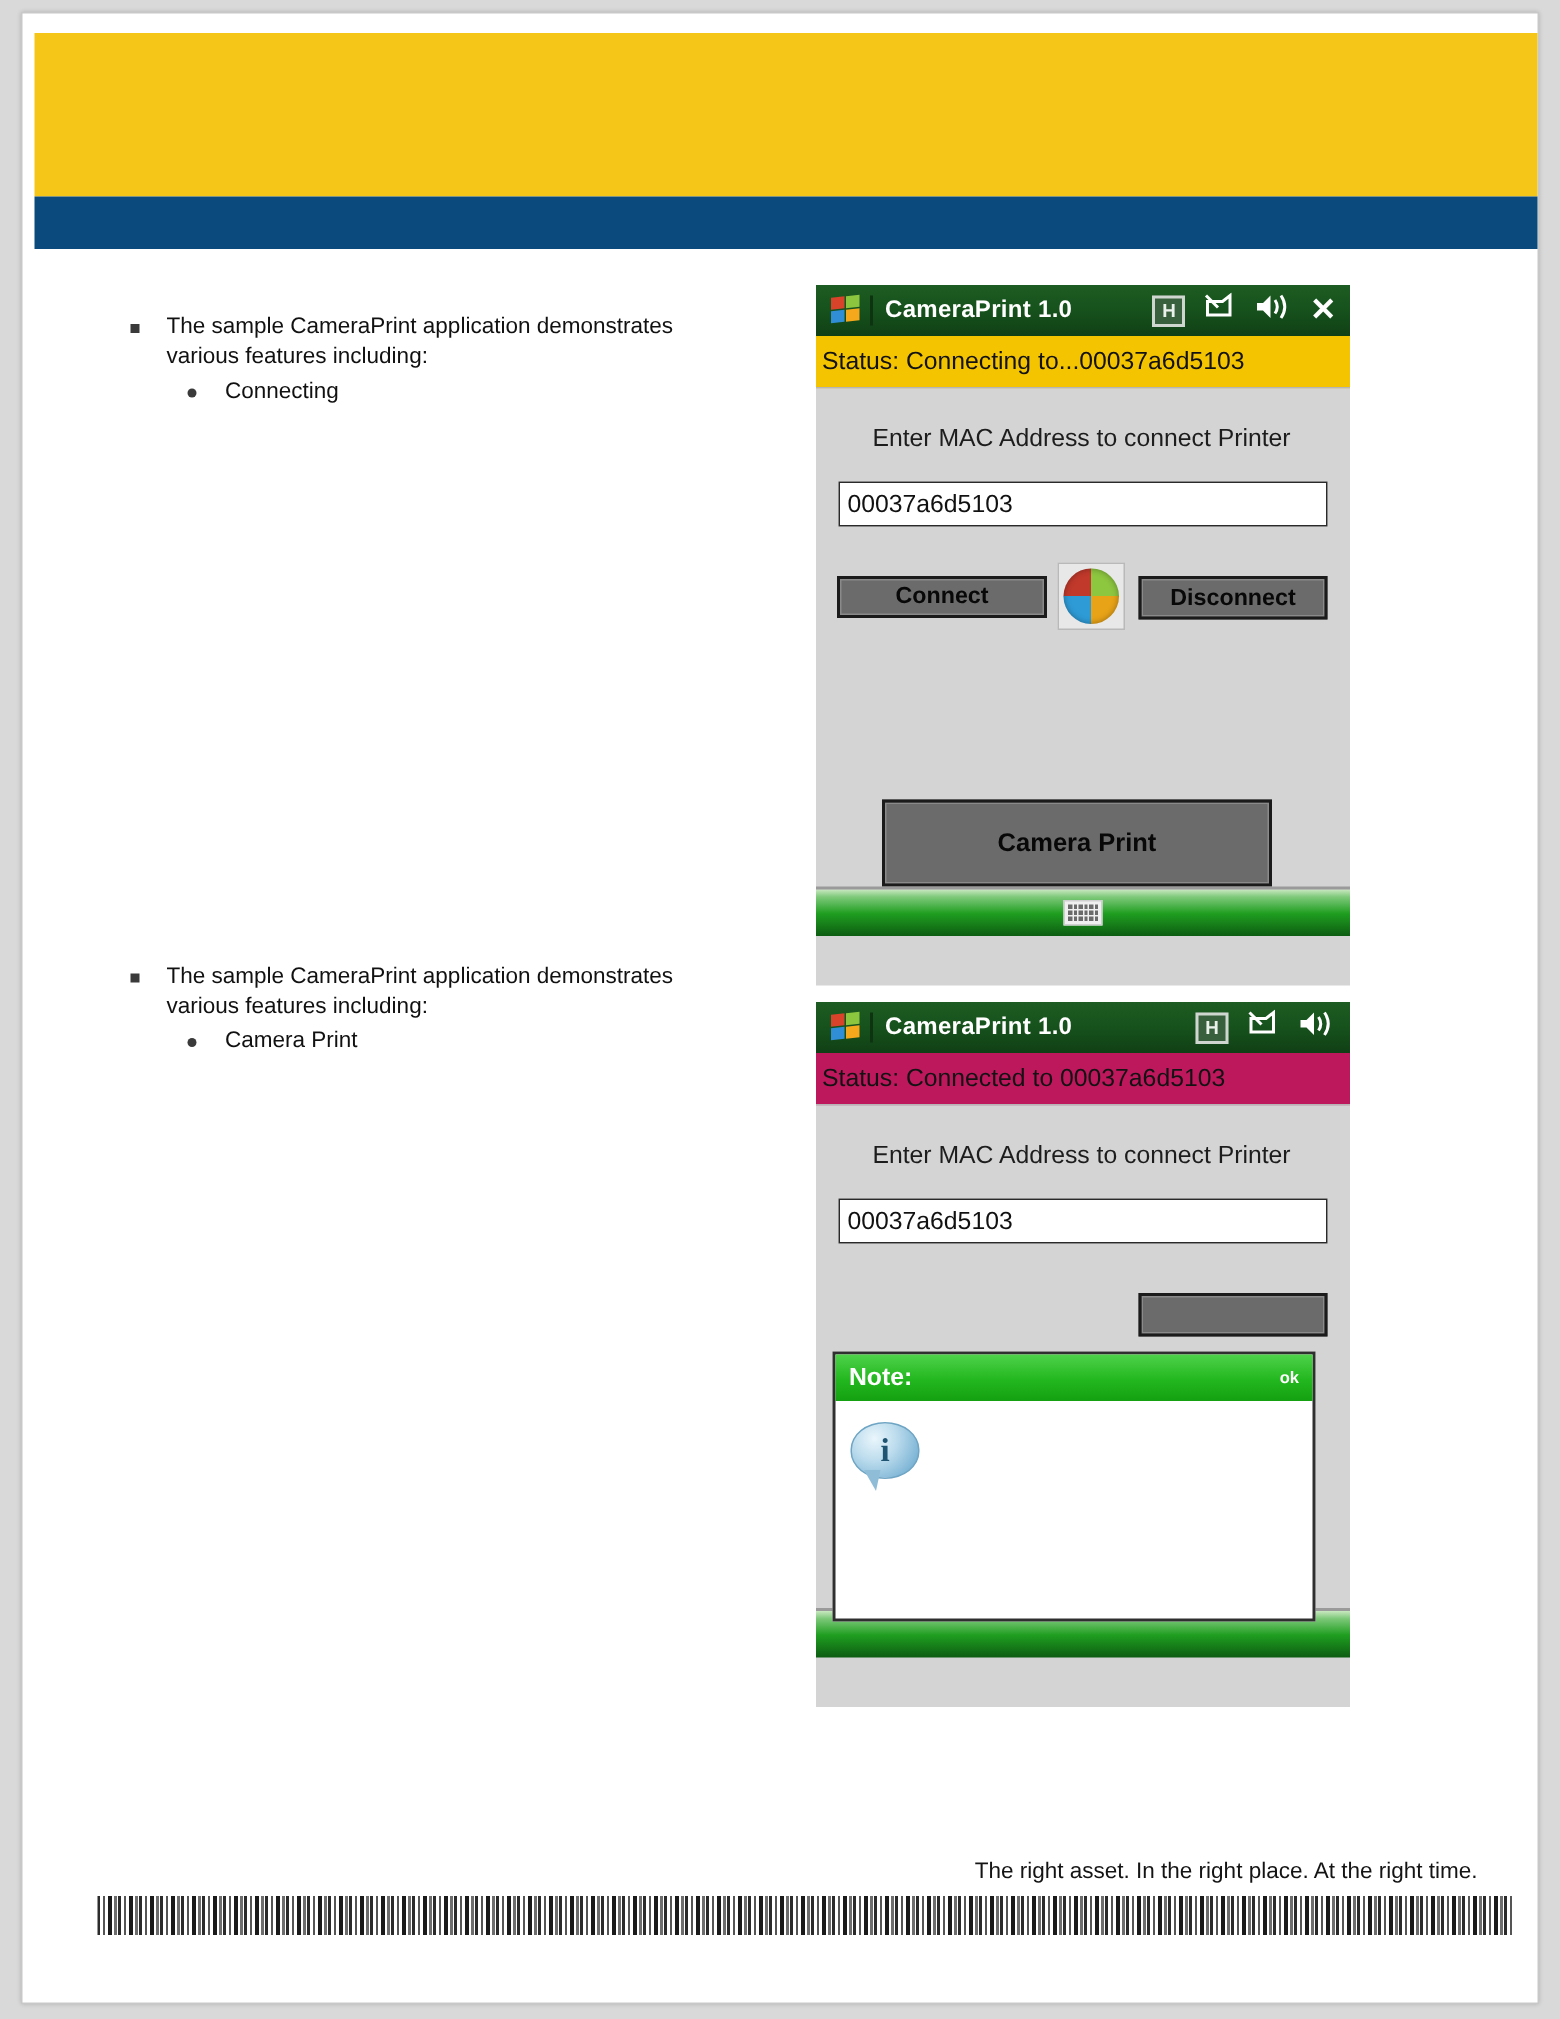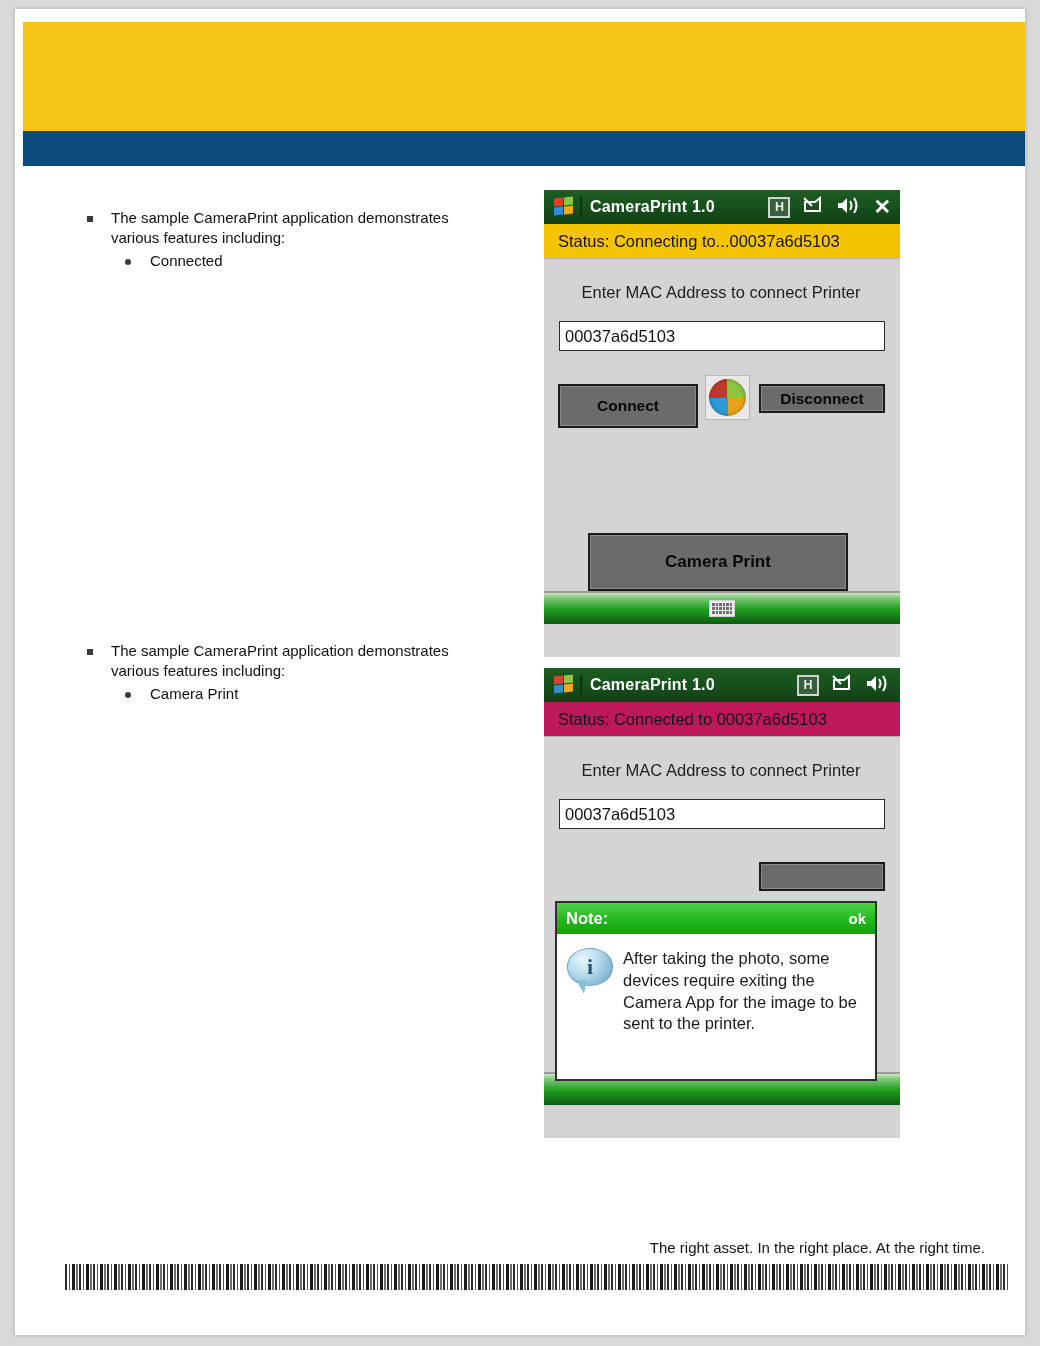--- a/index.html
+++ b/index.html
@@ -70,21 +70,21 @@
     width:22px; height:21px; border:2px solid #cfd6cf;
     color:#eaf0ea; font-size:12.5px; font-weight:bold;
     display:flex; align-items:center; justify-content:center;
     background:#39603c;
   }
   .ic-rot, .ic-spk, .ic-x { display:block; }
   .ic-x { color:#fff; font-size:21px; font-weight:bold; line-height:1; padding-bottom:2px; }
 
   .statusbar {
     width:100%; height:35px; display:flex; align-items:center;
-    padding-left:14px; font-size:16.5px; color:#131313;
+    padding-left:4px; font-size:16.5px; color:#131313;
     border-bottom:1px solid #b5b5b5;
     white-space:nowrap;
   }
   .st-yellow { background:#f5c400; }
   .st-green  { background:#16a01a; }
 
   .body-area { position:relative; width:100%; background:#d4d4d4; }
   #device1 .body-area { height:365px; }
   #device2 .body-area { height:368px; }
 
@@ -97,21 +97,21 @@
     background:#ffffff; border:1px solid #2a2a2a;
     display:flex; align-items:center; padding-left:5px;
     font-size:16.5px; color:#111;
   }
   .btn {
     position:absolute; background:#6b6b6b; border:2px solid #1b1b1b;
     color:#080808; font-weight:bold; font-size:15.5px;
     display:flex; align-items:center; justify-content:center;
     box-shadow:inset 0 0 0 1px #8a8a8a;
   }
-  .btn.connect    { left:14px;  width:140px; height:44px; }
+  .btn.connect    { left:14px;  width:140px; height:28px; }
   .btn.disconnect { left:215px; width:126px; height:29px; }
   .btn.cameraprint{ left:44px;  width:260px; height:58px; font-size:17px; }
 
   .spinner {
     position:absolute; width:45px; height:45px;
     background:#e8e8e8; border:1px solid #b9b9b9;
     display:flex; align-items:center; justify-content:center;
   }
   .spinner .wheel {
     width:37px; height:37px; border-radius:50%;
@@ -142,21 +142,21 @@
     position:absolute; left:11px; top:164px;
     width:322px; background:#ffffff;
     border:2px solid #2f2f2f;
     z-index:5;
   }
   .note-title {
     height:31px; background:linear-gradient(to bottom,#4ed24a 0%,#23b71f 55%,#14a011 100%);
     display:flex; align-items:center; padding:0 9px;
     color:#ffffff; font-weight:bold; font-size:16.5px;
   }
-  .note-ok { margin-left:auto; font-size:15px; font-weight:bold; }
+  .note-ok { margin-left:auto; font-size:11px; font-weight:bold; }
   .note-body { display:flex; padding:14px 12px 26px 10px; min-height:145px; }
   .info-icon { width:48px; height:48px; position:relative; flex:0 0 auto; margin-right:8px; }
   .info-bub {
     width:46px; height:38px; border-radius:50%/48%;
     background:radial-gradient(circle at 34% 28%, #eaf6fc 0%, #bcdced 38%, #7fb6d6 78%, #5d97bd 100%);
     border:1px solid #6fa5c4;
     display:flex; align-items:center; justify-content:center;
     color:#1f5571; font-weight:bold; font-size:22px; font-family:"Liberation Serif", serif;
   }
   .info-tail {
@@ -199,21 +199,21 @@
     <div class="banner-blue" id="banner-blue" style="background: rgb(11, 74, 124);"></div>
   </div>
 
   <div class="bullets b1">
     <div class="lvl1">
       <span class="sq"></span>
       <span class="txt">The sample CameraPrint application demonstrates various features including:</span>
     </div>
     <div class="lvl2">
       <span class="dot"></span>
-      <span>Connected</span>
+      <span>Connecting</span>
     </div>
   </div>
 
   <div class="bullets b2">
     <div class="lvl1">
       <span class="sq"></span>
       <span class="txt">The sample CameraPrint application demonstrates various features including:</span>
     </div>
     <div class="lvl2">
       <span class="dot"></span>
@@ -330,21 +330,20 @@
       <div class="note-dlg">
         <div class="note-title">
           <span>Note:</span>
           <span class="note-ok">ok</span>
         </div>
         <div class="note-body">
           <span class="info-icon">
             <span class="info-tail"></span>
             <span class="info-bub">i</span>
           </span>
-          <span class="note-text">After taking the photo, some devices require exiting the Camera App for the image to be sent to the printer.</span>
         </div>
       </div>
 
       <div class="btn cameraprint" style="top:277px;">Camera Print</div>
 
       <div class="softbar"></div>
     </div>
   </div>
 
   <div class="tagline">The right asset. In the right place. At the right time.</div>

